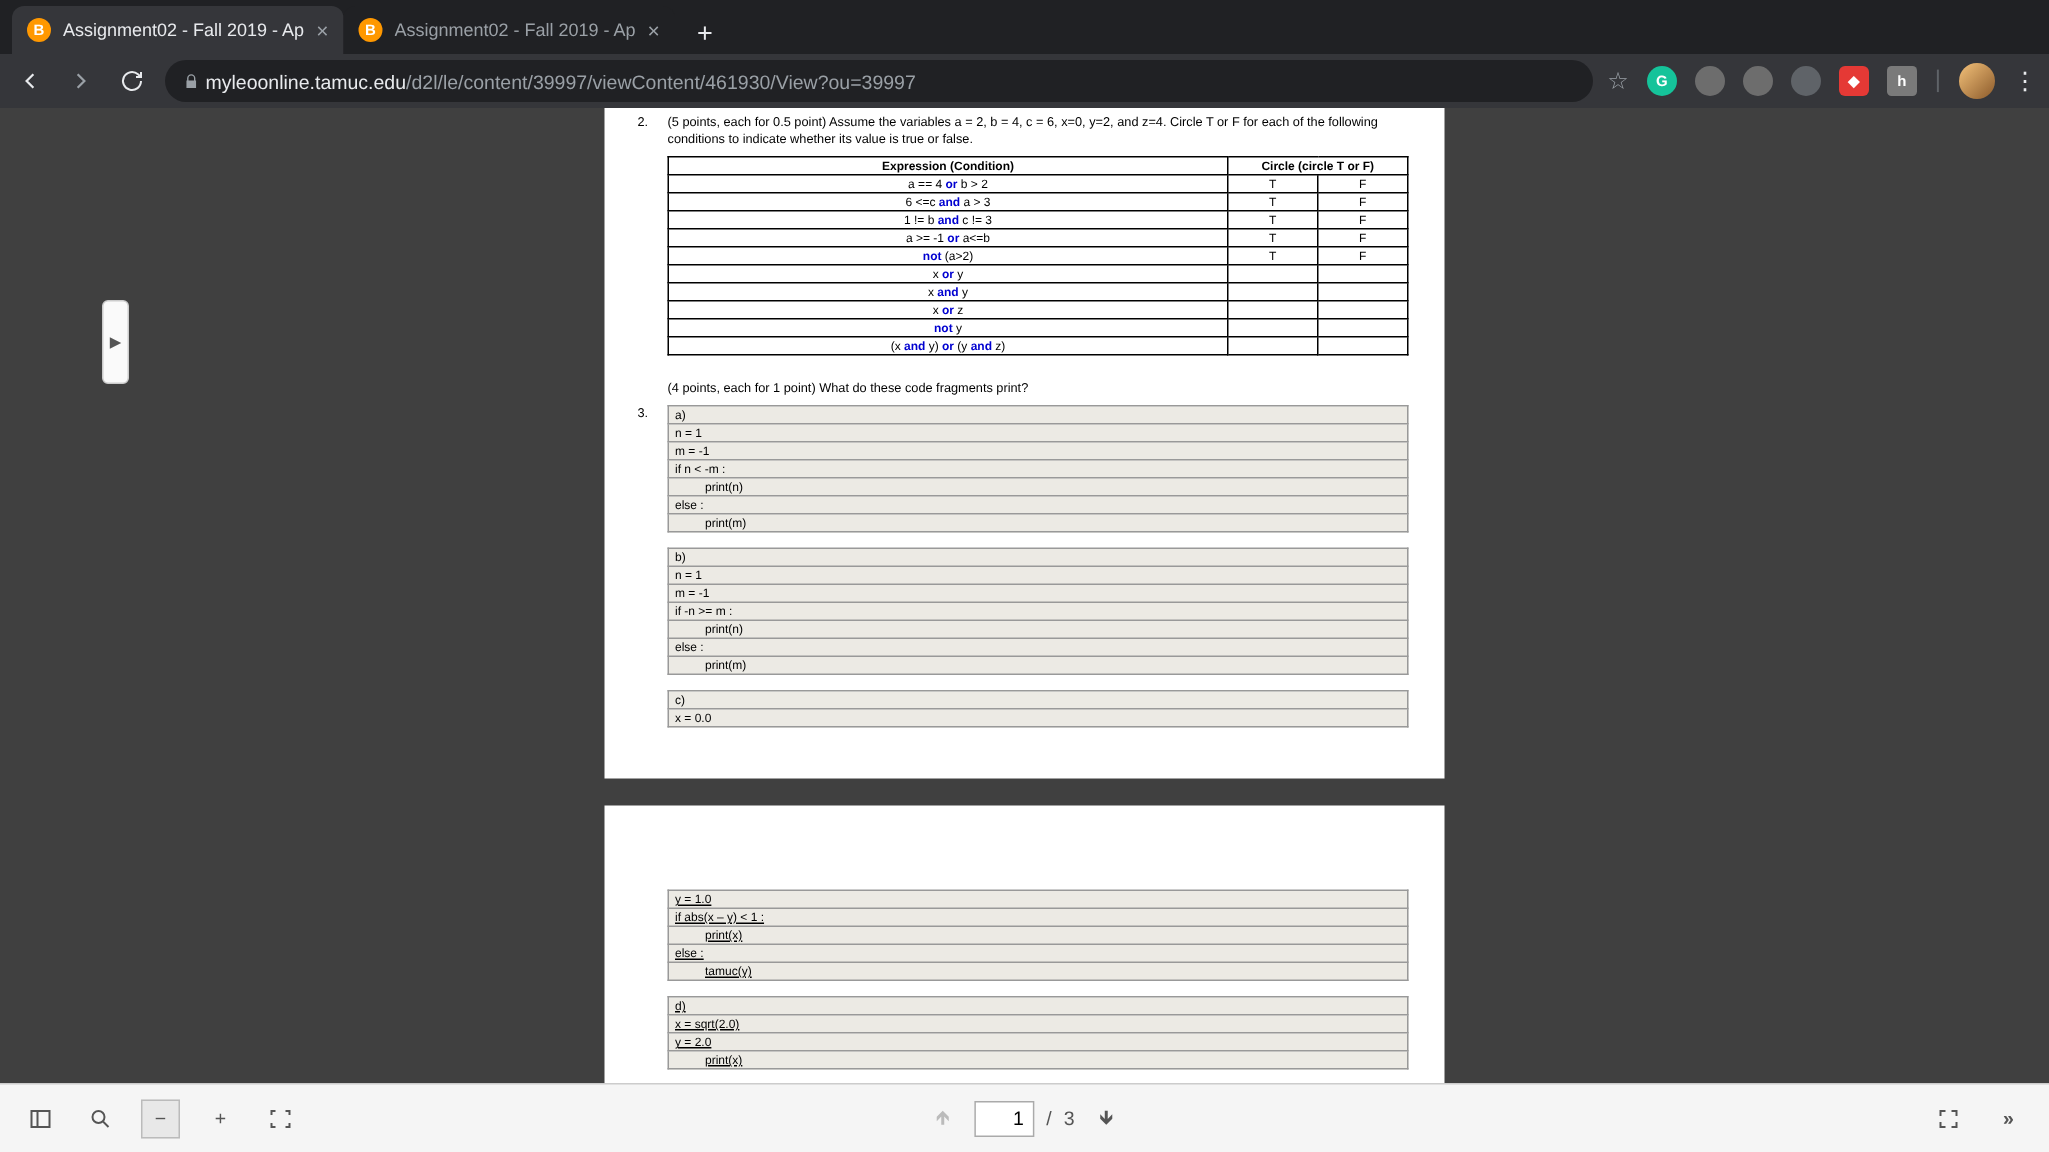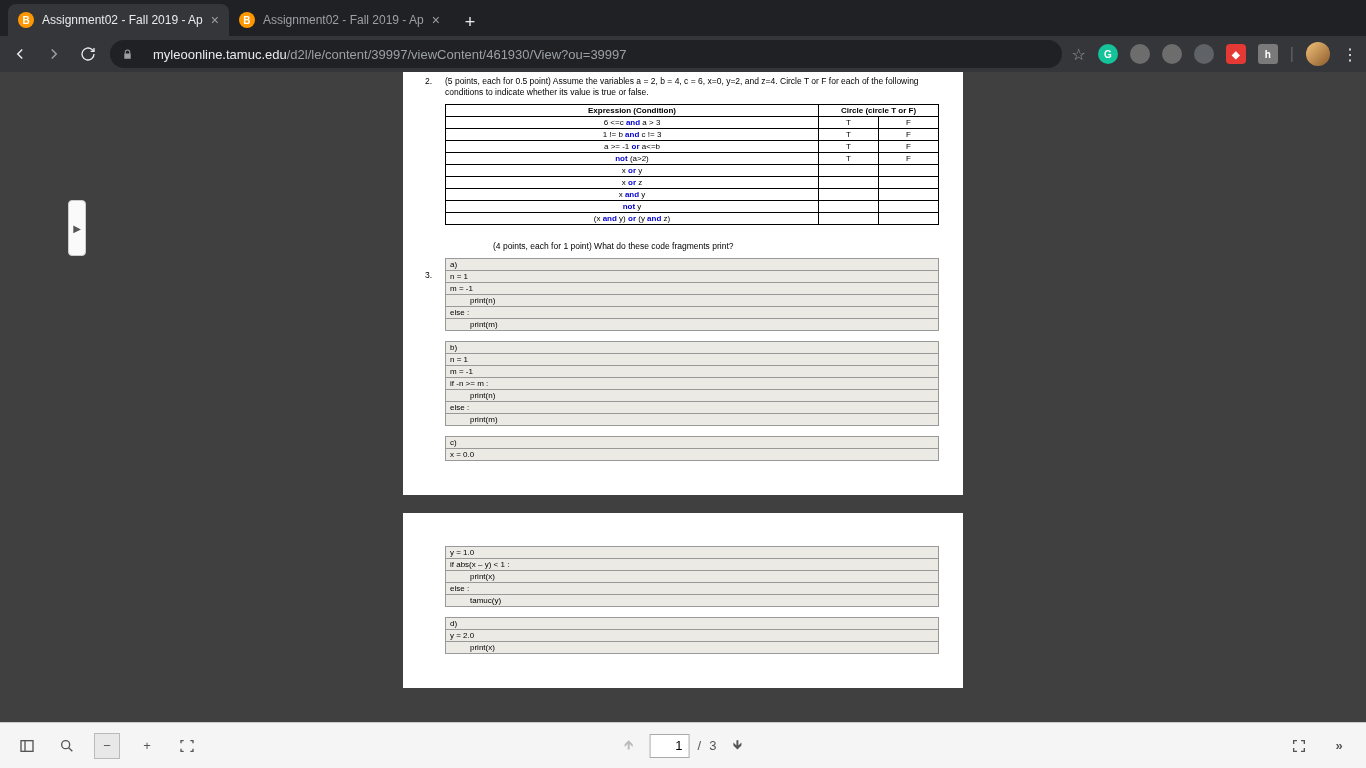--- a/index.html
+++ b/index.html
@@ -11,21 +11,21 @@
   .tab.active { background: #35363a; }
   .tab.inactive { background: #202124; color: #9aa0a6; }
   .favicon { width: 16px; height: 16px; background: #ff9800; border-radius: 50%; display: flex; align-items: center; justify-content: center; color: #fff; font-size: 10px; font-weight: bold; }
   .tab-title { white-space: nowrap; overflow: hidden; text-overflow: ellipsis; flex: 1; }
   .tab-close { font-size: 14px; color: #9aa0a6; }
   .new-tab { display: flex; align-items: center; justify-content: center; width: 28px; height: 28px; color: #e8eaed; font-size: 18px; margin-left: 6px; }
   
   .browser-toolbar { height: 36px; background: #35363a; display: flex; align-items: center; padding: 0 8px; gap: 10px; }
   .nav-icon { width: 24px; height: 24px; display: flex; align-items: center; justify-content: center; color: #9aa0a6; font-size: 16px; }
   .nav-icon.enabled { color: #e8eaed; }
-  .url-bar { flex: 1; height: 28px; background: #202124; border-radius: 14px; display: flex; align-items: center; padding: 0 12px; color: #9aa0a6; font-size: 13px; gap: 20px; }
+  .url-bar { flex: 1; height: 28px; background: #202124; border-radius: 14px; display: flex; align-items: center; padding: 0 12px; color: #9aa0a6; font-size: 13px; gap: 4px; }
   .lock { font-size: 11px; }
   .url-host { color: #e8eaed; }
   .toolbar-right { display: flex; align-items: center; gap: 12px; }
   .ext-icon { width: 20px; height: 20px; border-radius: 50%; display: flex; align-items: center; justify-content: center; font-size: 10px; font-weight: bold; color: #fff; }
   .avatar { width: 24px; height: 24px; border-radius: 50%; background: linear-gradient(135deg,#f4c27a,#8b5a2b); }
   .kebab { color: #e8eaed; font-size: 16px; }
   
   
   .content-viewport { position: absolute; top: 72px; left: 0; right: 0; bottom: 46px; background: #404040; display: flex; justify-content: center; overflow: hidden; }
   .side-handle { position: absolute; left: 68px; top: 128px; width: 18px; height: 56px; background: #fafafa; border: 1px solid #ccc; border-radius: 4px; display: flex; align-items: center; justify-content: center; font-size: 10px; color: #555; }
@@ -121,20 +121,25 @@
       <div class="qtext">(5 points, each for 0.5 point)  Assume the variables a = 2, b = 4, c = 6, x=0, y=2, and z=4. Circle T or F for each of the following conditions to indicate whether its value is true or false.</div>
       <table class="expr">
         <tbody>
             <tr>
           <th>Expression (Condition)</th>
           <th colspan="2">Circle (circle T or F)</th>
         </tr>
         </tbody>
           <tbody id="expr-rows">
             <tr>
+              <td>a == 4  <span class="kw">or</span> b &gt; 2</td>
+              <td style="width: 60px;">T</td>
+              <td style="width: 60px;">F</td>
+            </tr>
+            <tr>
               <td>6 &lt;=c <span class="kw">and</span> a &gt; 3</td>
               <td style="width: 60px;">T</td>
               <td style="width: 60px;">F</td>
             </tr>
             <tr>
               <td>1 != b <span class="kw">and</span> c != 3</td>
               <td style="width: 60px;">T</td>
               <td style="width: 60px;">F</td>
             </tr>
             <tr>
@@ -146,59 +151,62 @@
               <td><span class="kw">not</span> (a&gt;2)</td>
               <td style="width: 60px;">T</td>
               <td style="width: 60px;">F</td>
             </tr>
             <tr>
               <td>x <span class="kw">or</span> y</td>
               <td style="width: 60px;"></td>
               <td style="width: 60px;"></td>
             </tr>
             <tr>
+              <td>x <span class="kw">and</span> y</td>
+              <td style="width: 60px;"></td>
+              <td style="width: 60px;"></td>
+            </tr>
+            <tr>
               <td>x <span class="kw">or</span> z</td>
               <td style="width: 60px;"></td>
               <td style="width: 60px;"></td>
             </tr>
             <tr>
-              <td>x <span class="kw">and</span> y</td>
-              <td style="width: 60px;"></td>
-              <td style="width: 60px;"></td>
-            </tr>
-            <tr>
               <td><span class="kw">not</span> y</td>
               <td style="width: 60px;"></td>
               <td style="width: 60px;"></td>
             </tr>
             <tr>
               <td>(x <span class="kw">and</span> y) <span class="kw">or</span> (y <span class="kw">and</span> z)</td>
               <td style="width: 60px;"></td>
               <td style="width: 60px;"></td>
             </tr>
           </tbody>
       </table>
 
       <span class="qnum" style="top:198px;">3.</span>
-      <div class="qtext" style="margin-top:16px;margin-left:48px;">(4 points, each for 1 point) What do these code fragments print?</div>
+      <div class="qtext" style="margin-top:16px;">(4 points, each for 1 point) What do these code fragments print?</div>
 
       <table class="code">
           <tbody>
             <tr>
               <td>a)</td>
             </tr>
           </tbody>
           <tbody id="code-a">
             <tr>
               <td>n = 1</td>
             </tr>
             <tr>
               <td>m = -1</td>
             </tr>
             <tr>
+              <td>if n &lt; -m :</td>
+            </tr>
+            <tr>
               <td style="padding-left: 24px;">print(n)</td>
             </tr>
             <tr>
               <td>else :</td>
             </tr>
             <tr>
               <td style="padding-left: 24px;">print(m)</td>
             </tr>
           </tbody>
         </table>
@@ -236,21 +244,21 @@
             </tr>
           </tbody>
           <tbody id="code-c1">
             <tr>
               <td>x = 0.0</td>
             </tr>
           </tbody>
         </table>
     </div>
 
-    <div class="page" style="padding-top:33px;">
+    <div class="page" style="padding-top:56px;text-decoration:underline;">
       <table class="code">
           <tbody id="code-c2">
             <tr>
               <td>y = 1.0</td>
             </tr>
             <tr>
               <td>if abs(x – y) &lt; 1 :</td>
             </tr>
             <tr>
               <td style="padding-left: 24px;">print(x)</td>
@@ -263,20 +271,23 @@
             </tr>
           </tbody>
         </table>
       <table class="code">
           <tbody>
             <tr>
               <td>d)</td>
             </tr>
           </tbody>
           <tbody id="code-d">
+            <tr>
+              <td>x = sqrt(2.0)</td>
+            </tr>
             <tr>
               <td>y = 2.0</td>
             </tr>
             <tr>
               <td style="padding-left: 24px;">print(x)</td>
             </tr>
           </tbody>
         </table>
     </div>
   </div>

